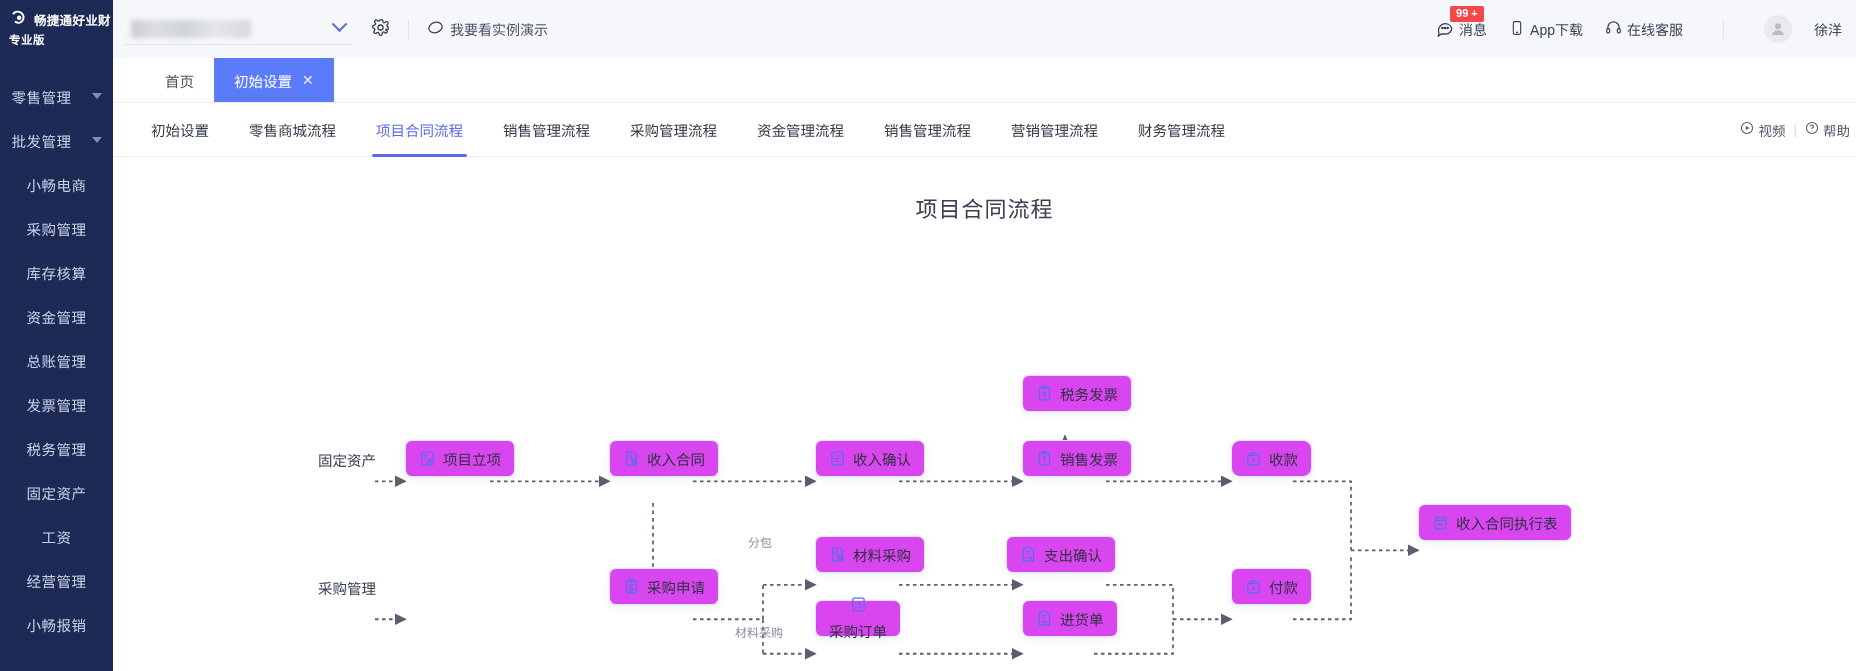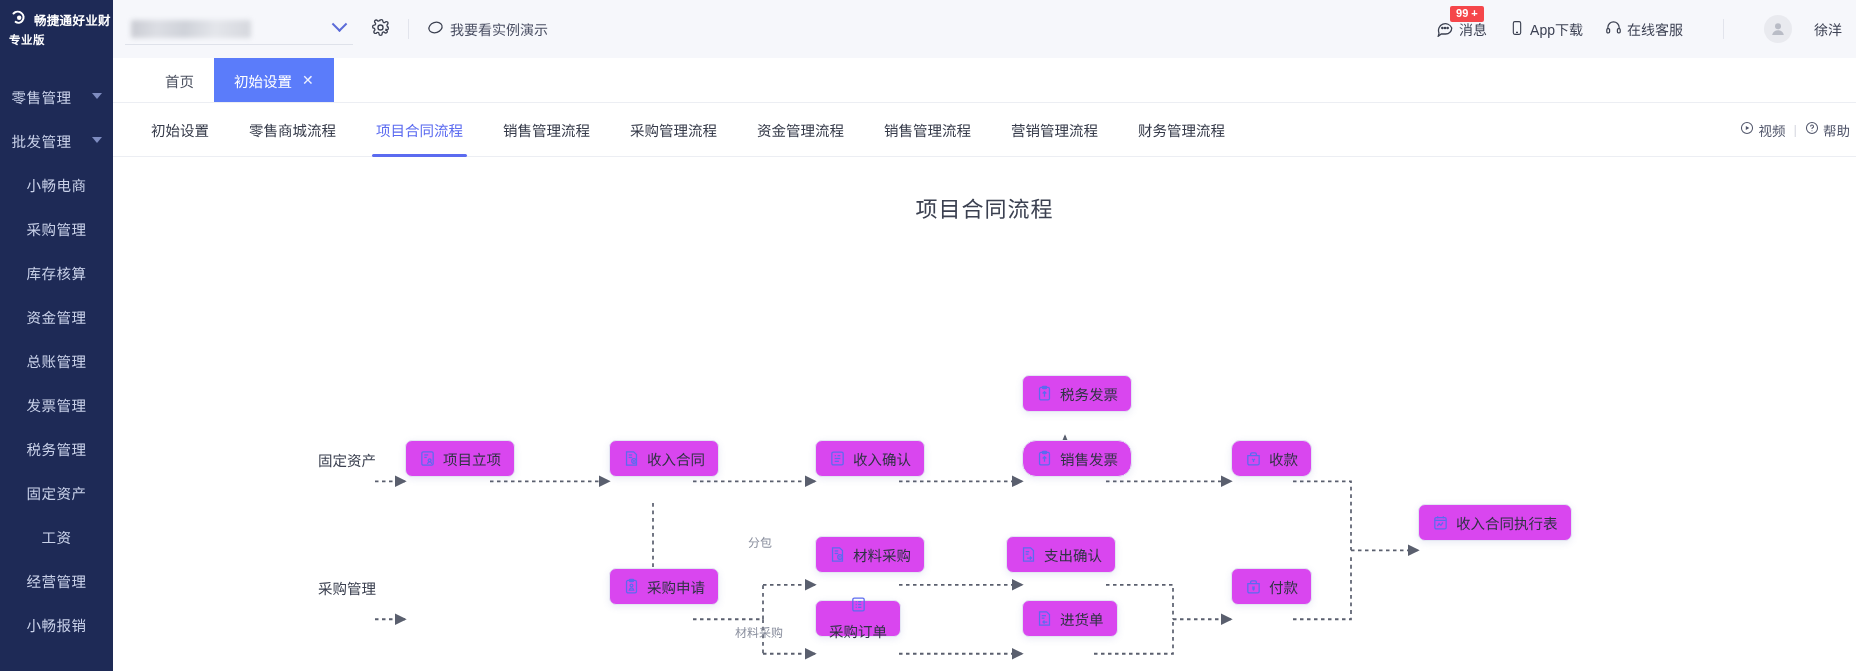--- a/index.html
+++ b/index.html
@@ -437,21 +437,21 @@
 
         <div class="node" style="left:909px; top:218px;">
           <svg viewBox="0 0 24 24" fill="none" stroke="#5b6bf0" stroke-width="1.8">
               <rect x="5" y="3.5" width="14" height="17.5" rx="2"></rect>
               <rect x="9" y="1.8" width="6" height="3.2" rx="1"></rect>
               <path d="M12 16.5V9.5M9.5 12l2.5-2.6 2.5 2.6"></path>
             </svg>
           <span>税务发票</span>
         </div>
 
-        <div class="node" style="left:909px; top:283px;border-radius:14px;">
+        <div class="node" style="left:909px; top:283px;">
           <svg viewBox="0 0 24 24" fill="none" stroke="#5b6bf0" stroke-width="1.8">
               <rect x="5" y="3.5" width="14" height="17.5" rx="2"></rect>
               <rect x="9" y="1.8" width="6" height="3.2" rx="1"></rect>
               <path d="M12 16.5V9.5M9.5 12l2.5-2.6 2.5 2.6"></path>
             </svg>
           <span>销售发票</span>
         </div>
 
         <div class="node" style="left:1118px; top:283px;border-radius:9px;">
           <svg viewBox="0 0 24 24" fill="none" stroke="#5b6bf0" stroke-width="1.8">

